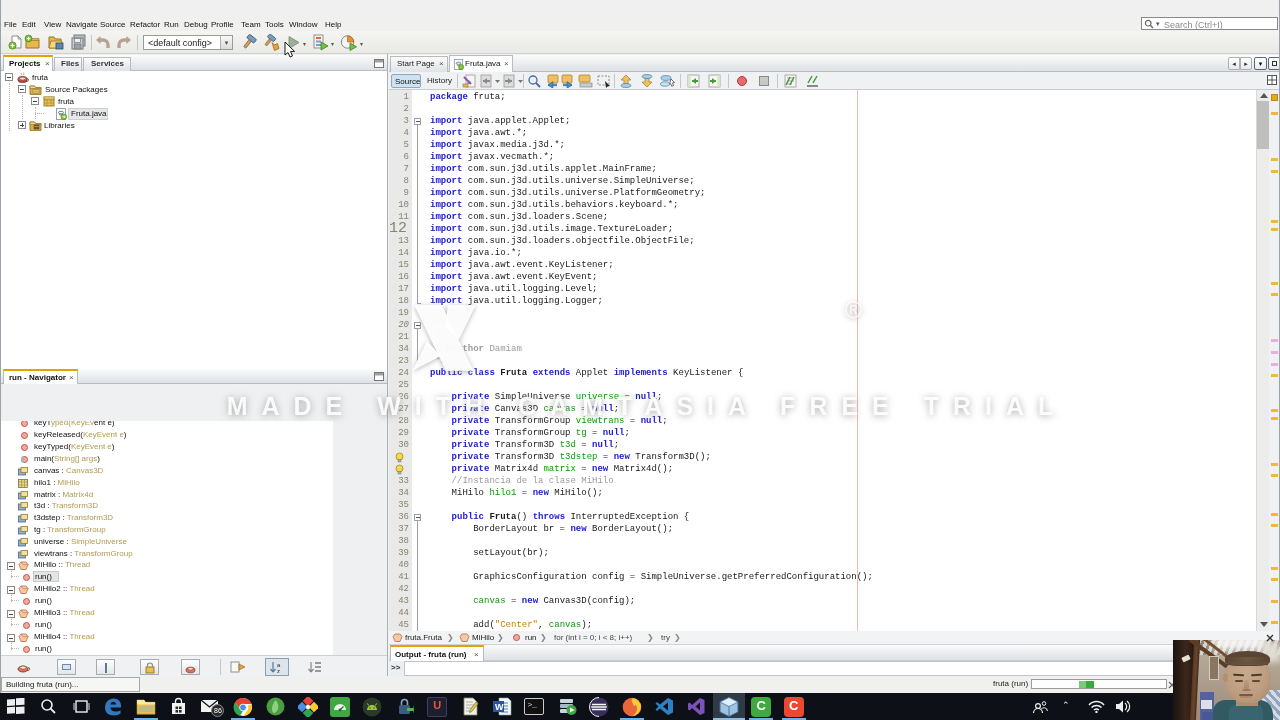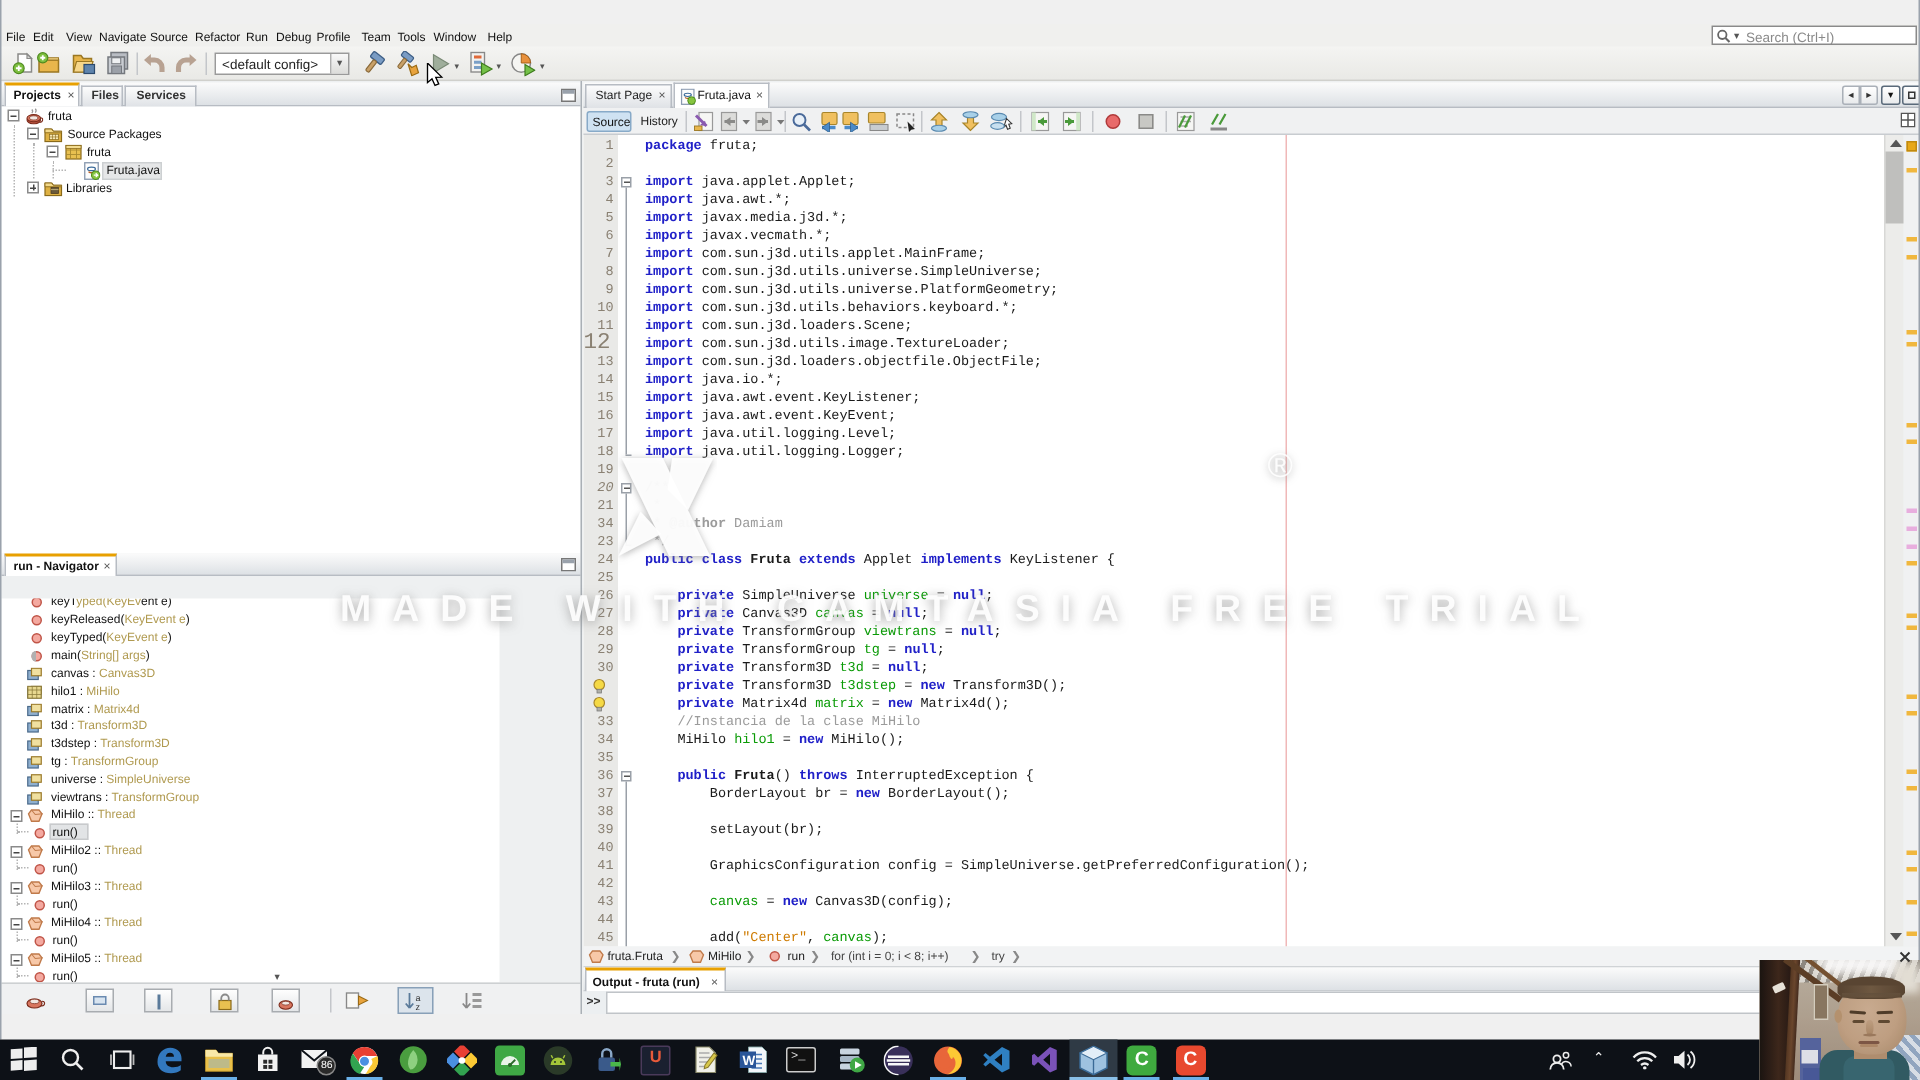--- a/index.html
+++ b/index.html
@@ -191,21 +191,21 @@
    <div class="abs" style="left:5px;top:2px;font-weight:bold;color:#111;">run - Navigator</div>
    <div class="abs" style="left:65px;top:2px;color:#555;font-size:8px;">×</div>
  </div>
  <svg class="abs" style="left:373px;top:3px" width="10" height="9" viewBox="0 0 10 9">
         <rect x="0.5" y="0.5" width="9" height="8" fill="#fff" stroke="#777" stroke-width="1"></rect>
         <rect x="1" y="1" width="8" height="2.5" fill="#9aa2ac"></rect>
       </svg>
 </div>
 
 
-<div class="abs" style="left:1px;top:399px;width:332px;height:256px;background:#fff;overflow:hidden;">
+<div class="abs" style="left:1px;top:421px;width:332px;height:256px;background:#fff;overflow:hidden;">
       <div class="abs" style="left:20px;top:-1px;width:7px;height:7px;border-radius:50%;background:#f4a9a0;border:1px solid #c05548;"></div>
       <div class="abs" style="left:33px;top:-3px;white-space:nowrap;color:#111;">keyT<span style="color:#b09a50;">yped(KeyEv</span>ent e)</div>
       <div class="abs" style="left:20px;top:11px;width:7px;height:7px;border-radius:50%;background:#f4a9a0;border:1px solid #c05548;"></div>
       <div class="abs" style="left:33px;top:9px;white-space:nowrap;color:#111;">keyReleased(<span style="color:#b09a50;">KeyEvent e</span>)</div>
       <div class="abs" style="left:20px;top:23px;width:7px;height:7px;border-radius:50%;background:#f4a9a0;border:1px solid #c05548;"></div>
       <div class="abs" style="left:33px;top:21px;white-space:nowrap;color:#111;">keyTyped(<span style="color:#b09a50;">KeyEvent e</span>)</div>
       <div class="abs" style="left:20px;top:35px;width:7px;height:7px;border-radius:50%;background:#f4a9a0;border:1px solid #c05548;"></div>
       <div class="abs" style="left:20px;top:35px;width:3px;height:7px;background:#b0b0b0;border-radius:3px 0 0 3px;"></div>
       <div class="abs" style="left:33px;top:33px;white-space:nowrap;color:#111;">main(<span style="color:#b09a50;">String[] args</span>)</div>
       <svg class="abs" style="left:17px;top:46px" width="10" height="9" viewBox="0 0 10 9">
@@ -356,20 +356,33 @@
         <text x="8" y="13" font-size="6" fill="#333" font-family="sans-serif">z</text>
       </svg>
 <svg class="abs" style="left:306px;top:4px" width="16" height="14" viewBox="0 0 16 14">
         <path d="M4,2 v10 M4,12 l-2.5,-3 M4,12 l2.5,-3" stroke="#888" stroke-width="1.2" fill="none"></path>
         <rect x="8" y="2" width="6" height="2" fill="#999"></rect>
         <rect x="8" y="6" width="6" height="2" fill="#999"></rect>
         <rect x="8" y="10" width="6" height="2" fill="#999"></rect>
       </svg>
 </div>
 
+<div class="abs" style="left:0;top:676px;width:1280px;height:17px;background:#f0f0ee;">
+ <div class="abs" style="left:1px;top:1px;width:139px;height:15px;background:#f6f6f4;border:1px solid #a8a8a8;">
+  <div class="abs" style="left:4px;top:2px;color:#222;">Building fruta (run)...</div>
+ </div>
+ <div class="abs" style="left:993px;top:3px;color:#222;">fruta (run)</div>
+ <div class="abs" style="left:1031px;top:3px;width:136px;height:10px;background:#fdfdfd;border:1px solid #9a9a9a;">
+   <div class="abs" style="left:47px;top:1px;width:7px;height:7px;background:#7ac87a;"></div>
+   <div class="abs" style="left:54px;top:1px;width:8px;height:7px;background:#3aaa3a;"></div>
+ </div>
+ <svg class="abs" style="left:1168px;top:5px" width="8" height="8" viewBox="0 0 8 8">
+        <path d="M1,1 L7,7 M7,1 L1,7" stroke="#666" stroke-width="1.2"></path>
+      </svg>
+</div>
 
 <div class="abs" style="left:388px;top:54px;width:892px;height:622px;background:#eef0f1;"></div>
 
 <div class="abs" style="left:389px;top:55px;width:891px;height:17px;background:linear-gradient(#fbfbfb,#dde1e5);border-bottom:1px solid #b7bcc3;">
  <div class="abs tab-inactive" style="left:1px;top:1px;width:58px;height:16px;">
    <div class="abs" style="left:6px;top:2px;color:#222;">Start Page</div>
    <div class="abs" style="left:48px;top:2px;color:#555;font-size:8px;">×</div>
  </div>
  <div class="abs" style="left:60px;top:0;width:64px;height:17px;background:#fff;border:1px solid #b7bcc3;border-bottom:none;">
    <svg class="abs" style="left:3px;top:3px" width="11" height="11" viewBox="0 0 12 12">

